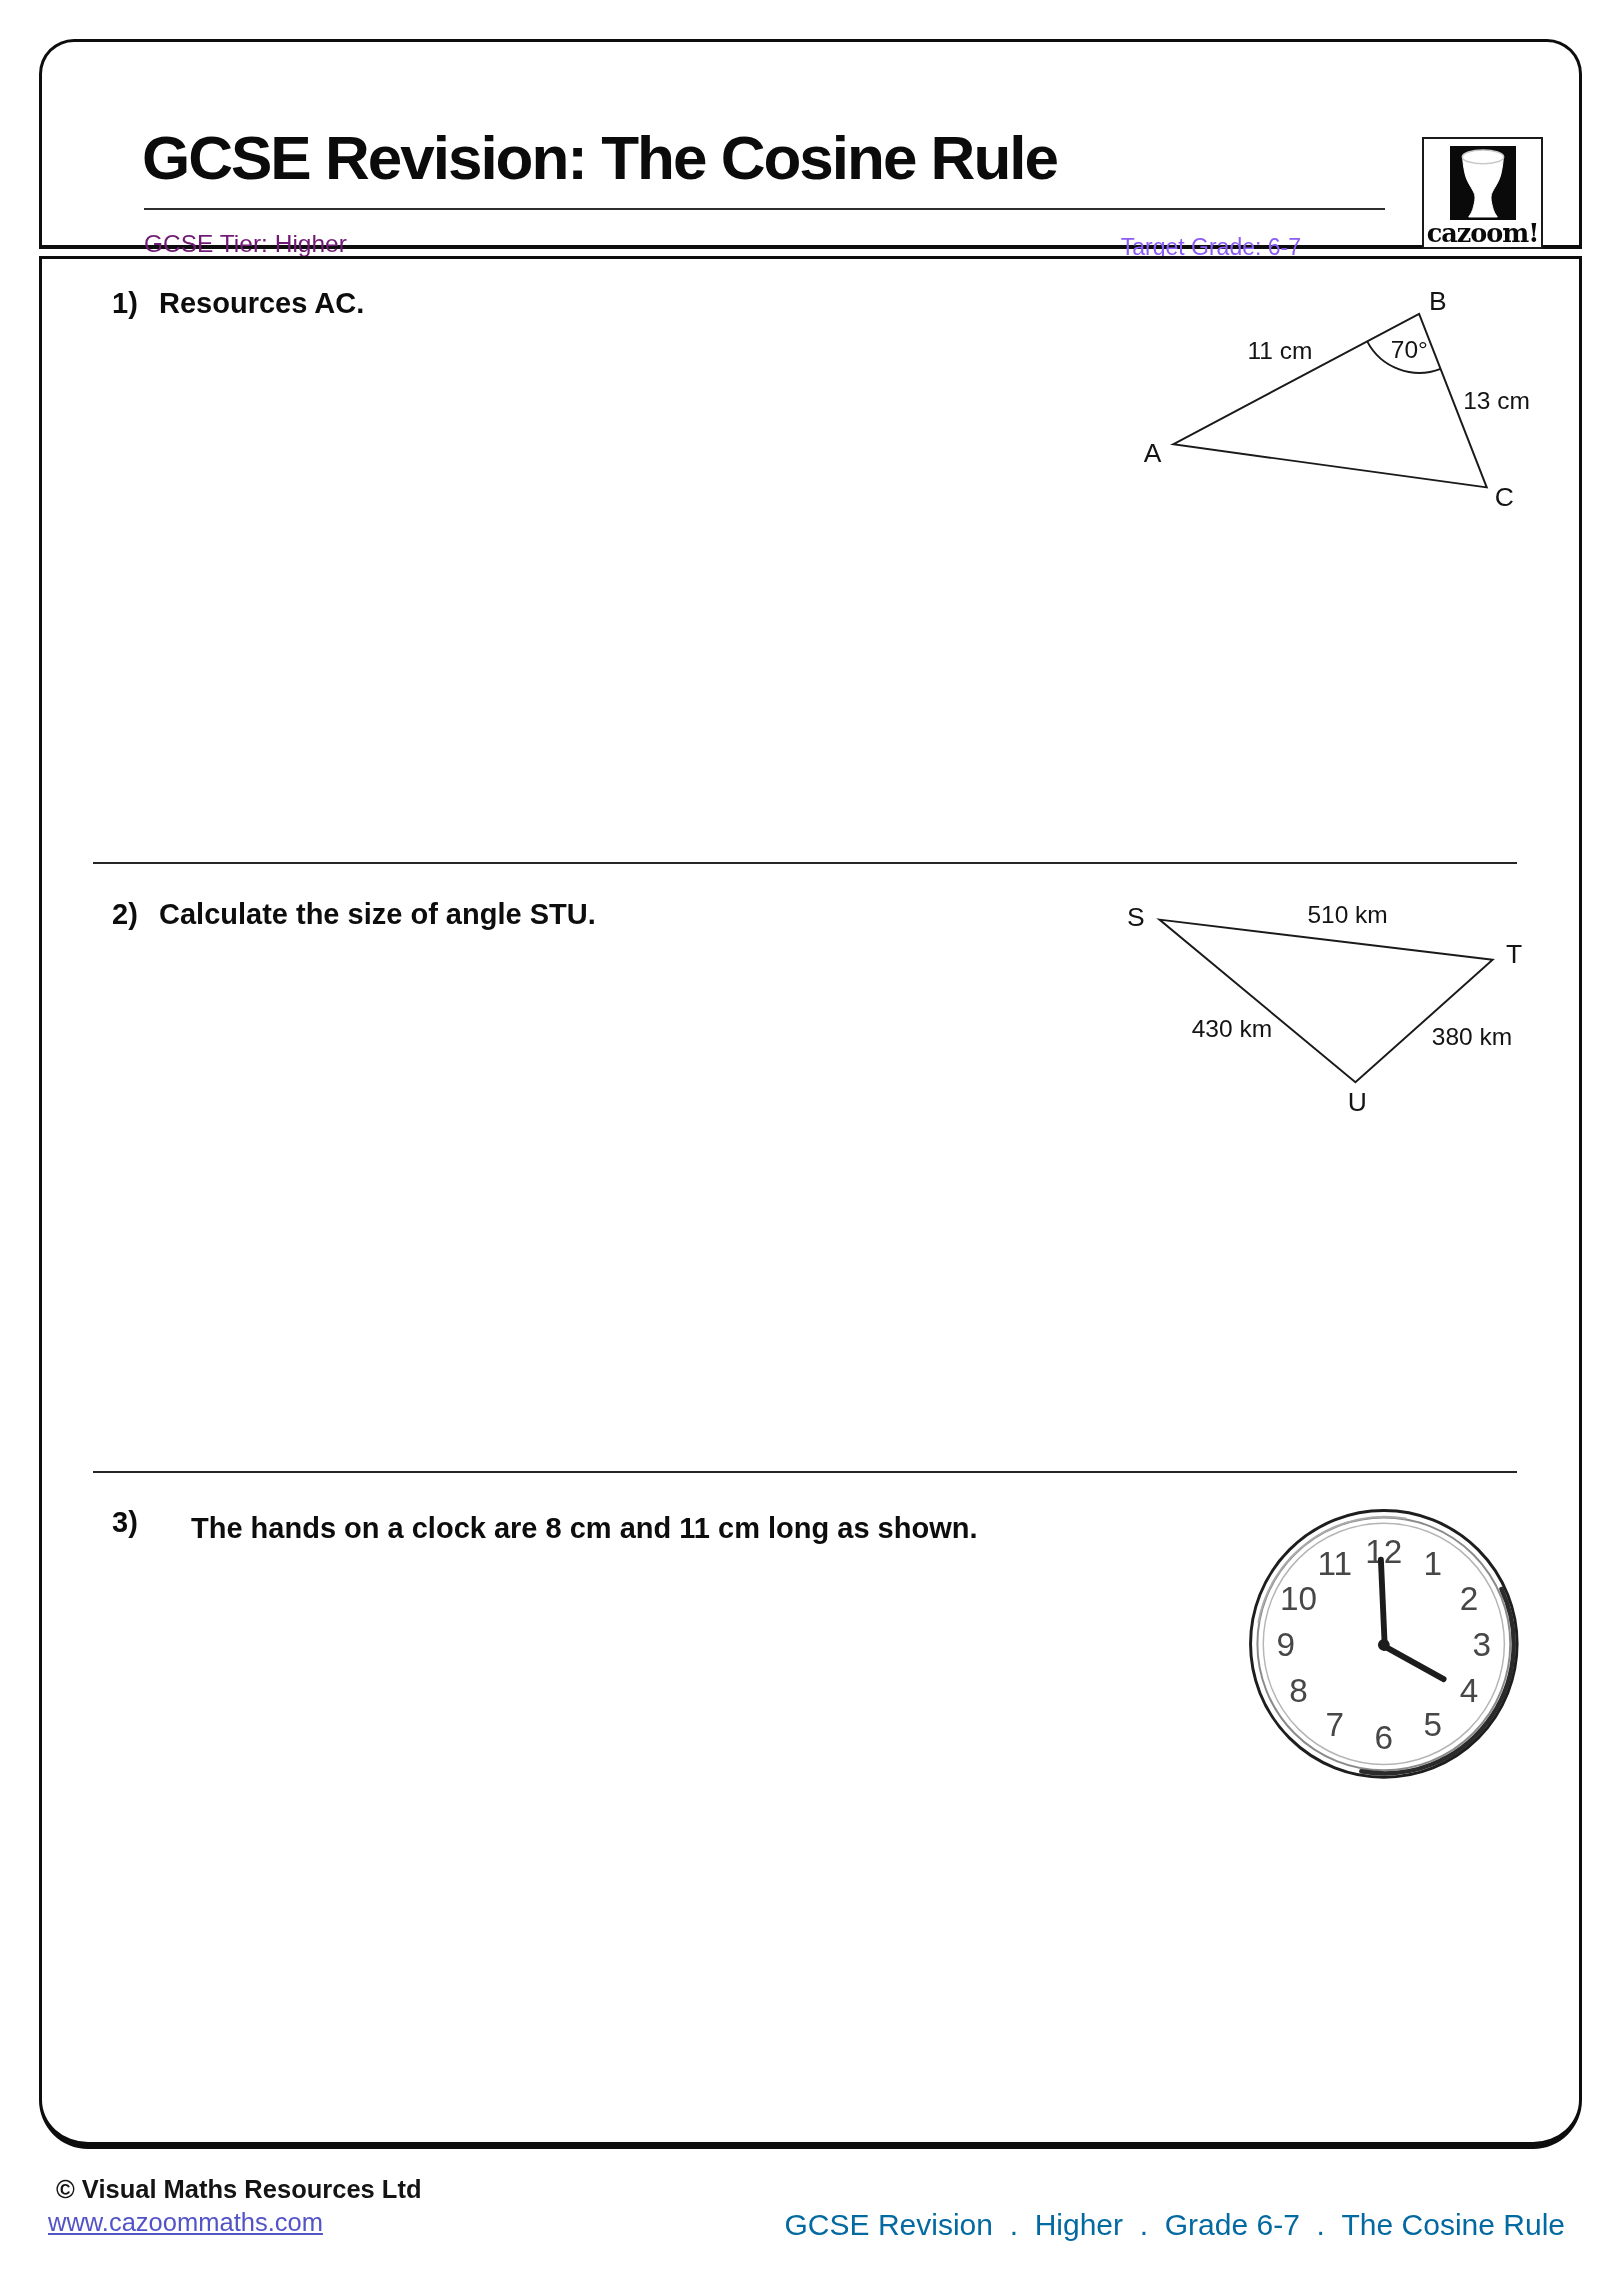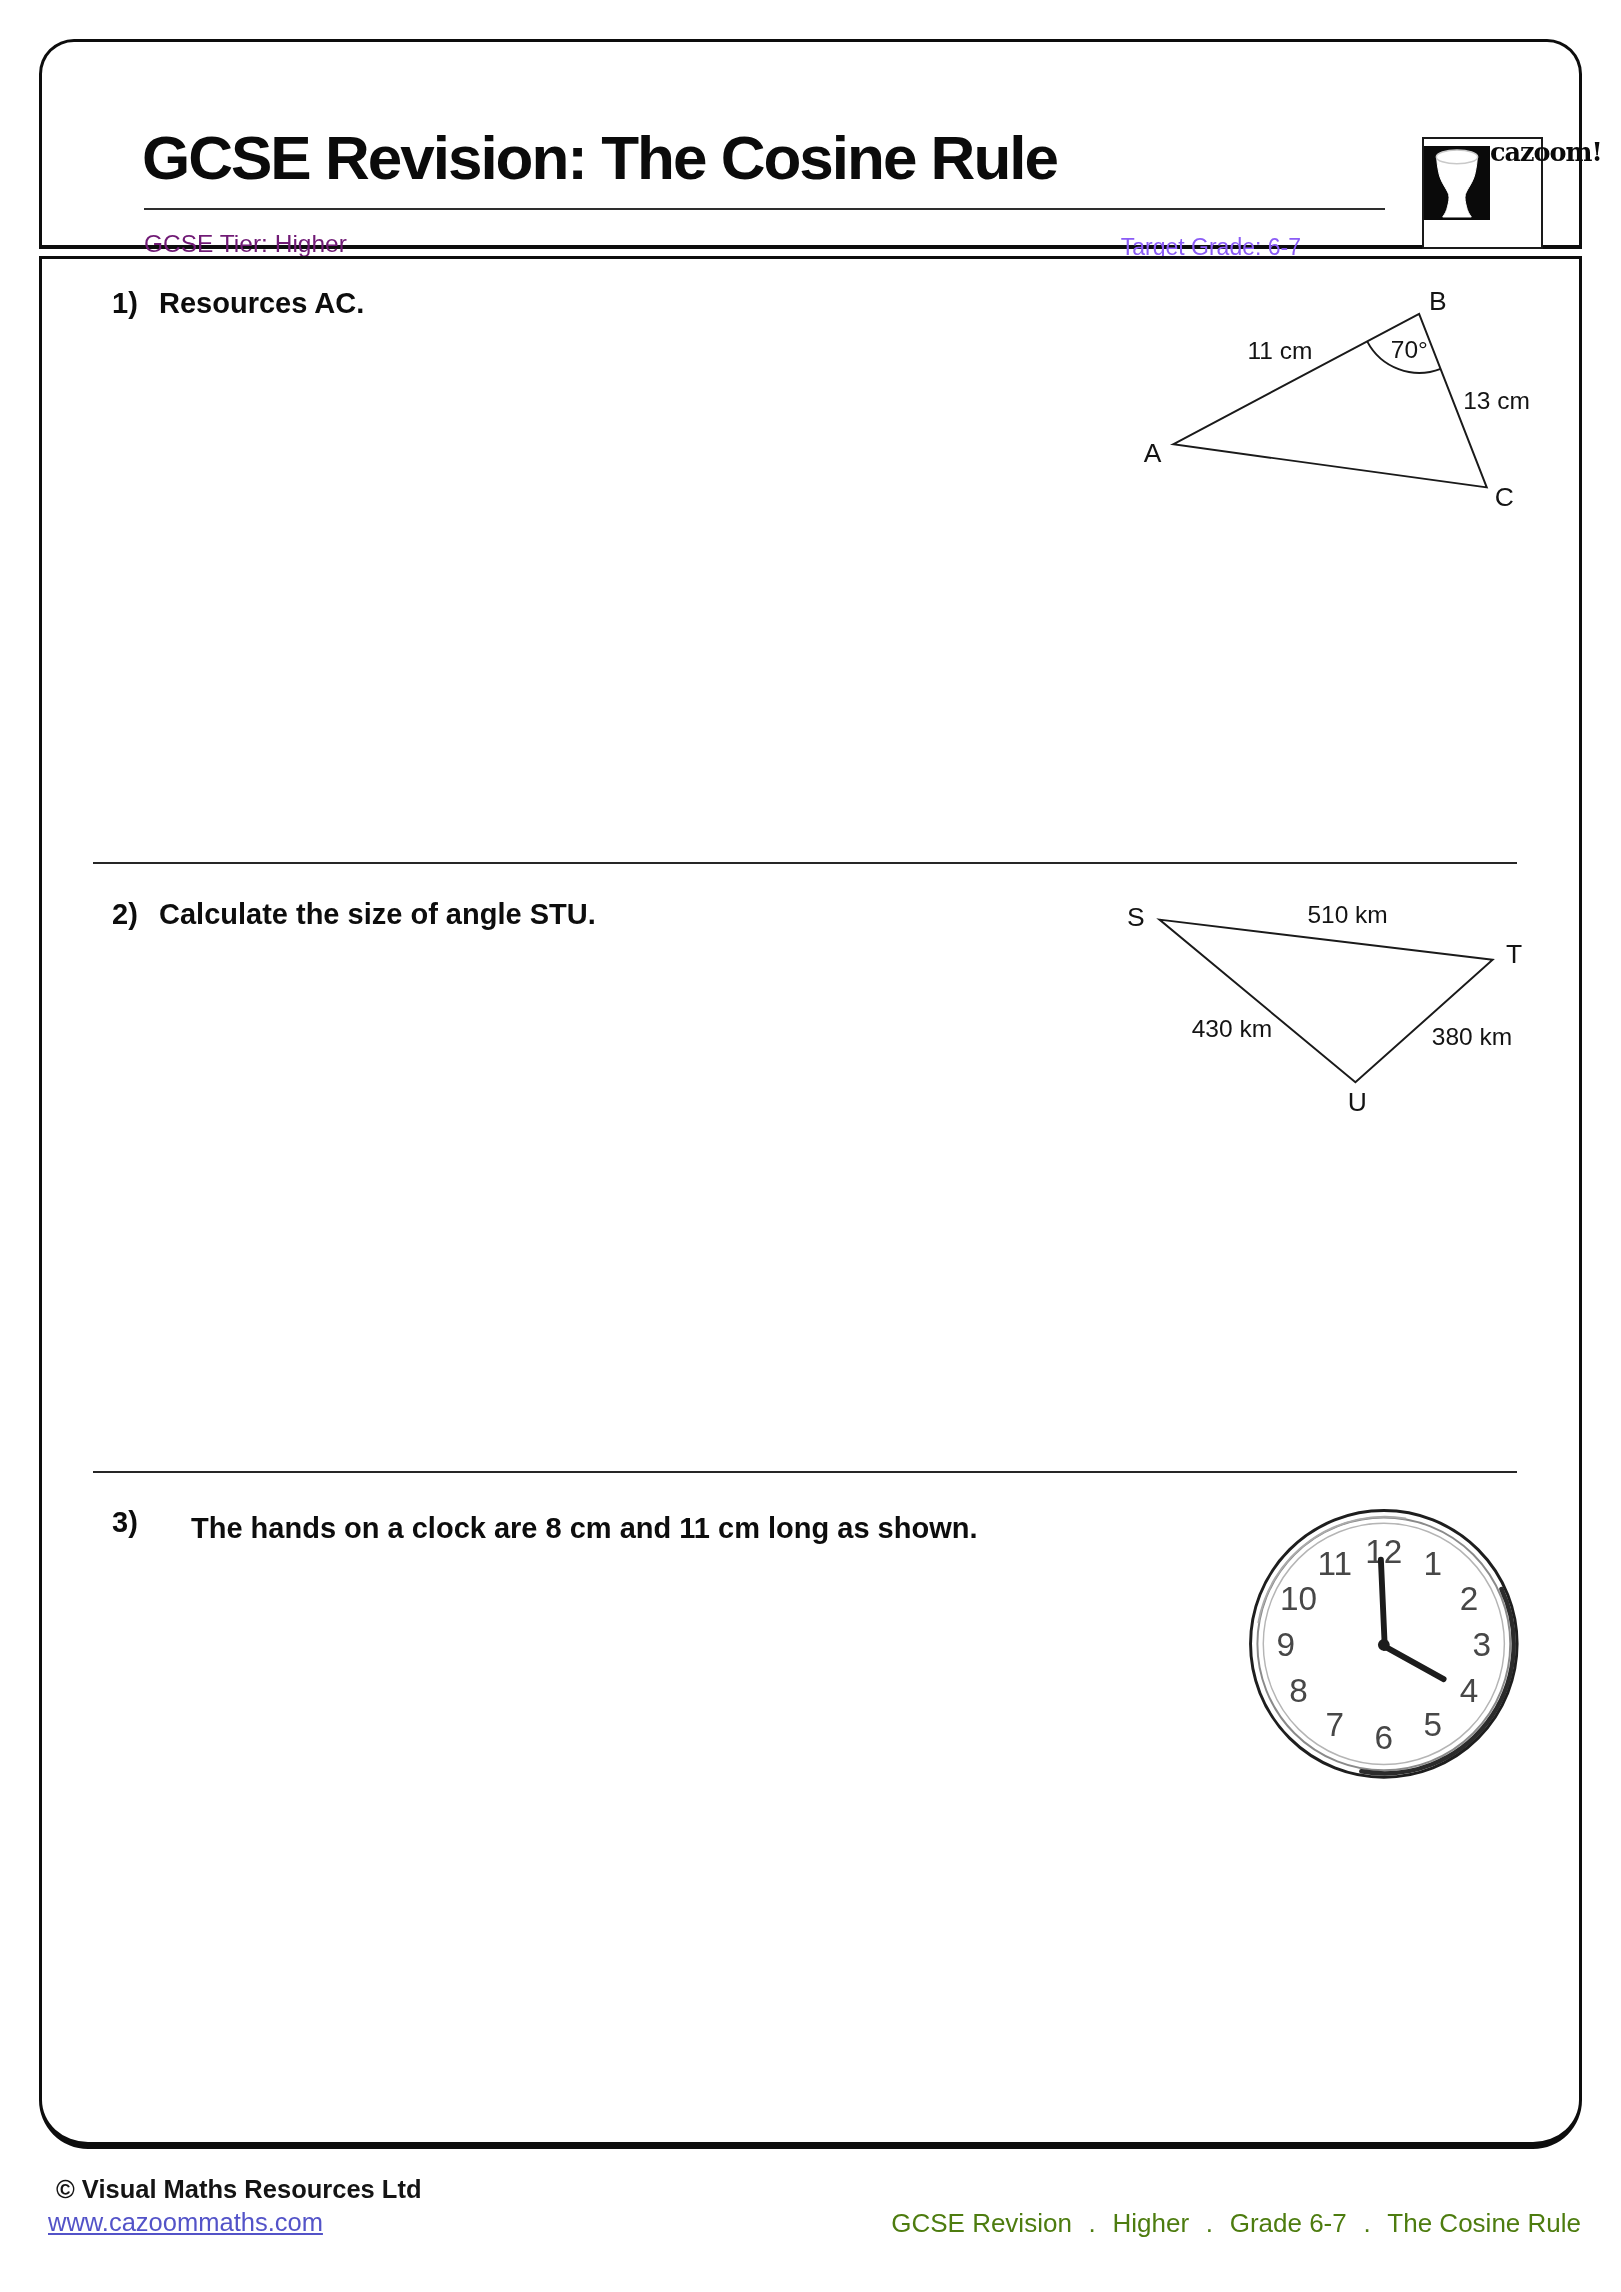--- a/index.html
+++ b/index.html
@@ -11,21 +11,21 @@
                border:3.9px solid #0d0d0d; border-bottom-width:4.9px;
                border-radius:35px 35px 0 0; box-sizing:border-box; background:#fff;}
   .page-title {position:absolute; left:100px; top:80px; font-size:62px; font-weight:bold;
                letter-spacing:-2px; color:#0b0b0b; white-space:nowrap;}
   .title-rule {position:absolute; left:102px; top:166px; width:1241px; height:2px; background:#2e2e2e;}
   .tier {position:absolute; left:102px; top:188px; font-size:24.5px; color:#701a75;}
   .target {position:absolute; right:278px; top:192px; font-size:23px; color:#8b5cf6;}
 
   .logo {position:absolute; left:1380px; top:95px; width:121px; height:112px;
          border:2px solid #1a1a1a; background:#fff; box-sizing:border-box;
-         display:flex; flex-direction:row; align-items:flex-start;}
+         display:flex; flex-direction:column; align-items:center;}
   .logo-black {margin-top:6.9px; width:66px; height:74px; background:#0a0a0a;
                display:flex; align-items:center; justify-content:center;}
   .logo-text {font-family:"DejaVu Serif","Liberation Serif",serif; font-weight:bold;
               font-size:25.5px; letter-spacing:-1px; line-height:27.4px; color:#0a0a0a;}
 
   
   .content-box {position:absolute; left:39px; top:256px; width:1543px; height:1893px;
                 border:3.9px solid #0d0d0d; border-bottom-width:7.8px;
                 border-radius:0 0 49px 49px; box-sizing:border-box; background:#fff;}
 
@@ -42,21 +42,21 @@
 
   .overlay {position:absolute; left:0; top:0; pointer-events:none;}
   .dlabel {font-family:"Liberation Sans","DejaVu Sans",sans-serif; font-size:25px; fill:#141414;}
   .vlabel {font-family:"Liberation Sans","DejaVu Sans",sans-serif; font-size:27px; fill:#141414;}
   .clock-num {font-family:"Liberation Sans","DejaVu Sans",sans-serif; font-size:34px; fill:#474747;}
 
   
   .footer-copyright {position:absolute; left:56px; top:2175px; font-size:25.5px; color:#141414;font-weight:bold;}
   .footer-website {position:absolute; left:48px; top:2208px; font-size:25.5px; color:#5353c8;
                    text-decoration:underline; cursor:pointer;}
-  .footer-trail {position:absolute; right:40px; top:2208px; font-size:26px; color:#4d7c0f; white-space:nowrap;}
+  .footer-trail {position:absolute; right:56px; top:2208px; font-size:30px; color:#0369a1; white-space:nowrap;}
   .footer-trail .sep {display:inline-block; margin:0 16.7px;}
 </style>
 </head>
 <body>
 
 <div class="page">
 
   <div class="header-box">
     <div class="page-title">GCSE Revision: The Cosine Rule</div>
     <div class="title-rule"></div>

